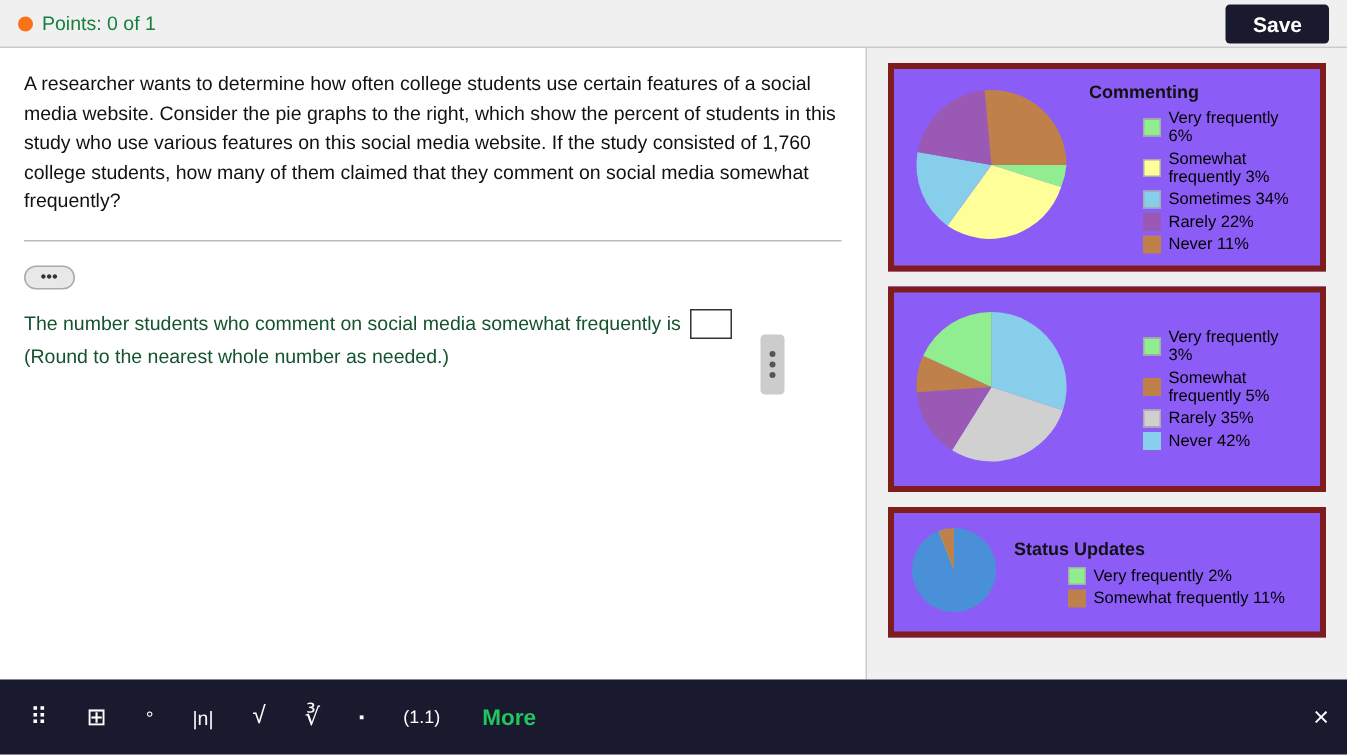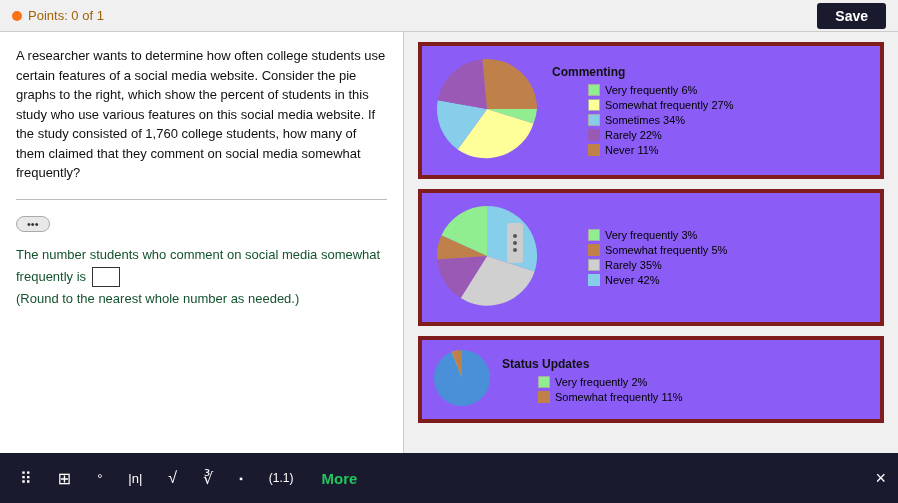--- a/index.html
+++ b/index.html
@@ -20,21 +20,21 @@
       height: 32px;
       background: #f0f0f0;
       display: flex;
       align-items: center;
       justify-content: space-between;
       padding: 0 12px;
       border-bottom: 1px solid #ccc;
     }
     .points-label {
       font-size: 13px;
-      color: #a16207;
+      color: #15803d;
       display: flex;
       align-items: center;
       gap: 6px;
     }
     .points-dot {
       width: 10px; height: 10px;
       background: #f97316;
       border-radius: 50%;
       display: inline-block;
     }
@@ -52,21 +52,21 @@
     
     .main-content {
       position: absolute;
       top: 32px; left: 0; right: 0;
       bottom: 50px;
       display: flex;
     }
 
     
     .left-panel {
-      width: 404px;
+      width: 578px;
       background: white;
       border-right: 1px solid #ccc;
       padding: 14px 16px;
       display: flex;
       flex-direction: column;
       gap: 12px;
     }
 
     .question-text {
       font-size: 13px;
@@ -291,21 +291,21 @@
       </div>
       <div class="chart-right">
         <div class="chart-title">Commenting</div>
         <div class="legend">
           <div class="legend-item">
             <div class="legend-color" style="background:#90EE90; border:1px solid #aaa;"></div>
             <span>Very frequently 6%</span>
           </div>
           <div class="legend-item">
             <div class="legend-color" style="background:#FFFF99; border:1px solid #aaa;"></div>
-            <span>Somewhat frequently 27%</span>
+            <span>Somewhat frequently 3%</span>
           </div>
           <div class="legend-item">
             <div class="legend-color" style="background:#87CEEB; border:1px solid #aaa;"></div>
             <span>Sometimes 34%</span>
           </div>
           <div class="legend-item">
             <div class="legend-color" style="background:#9B59B6;"></div>
             <span>Rarely 22%</span>
           </div>
           <div class="legend-item">

